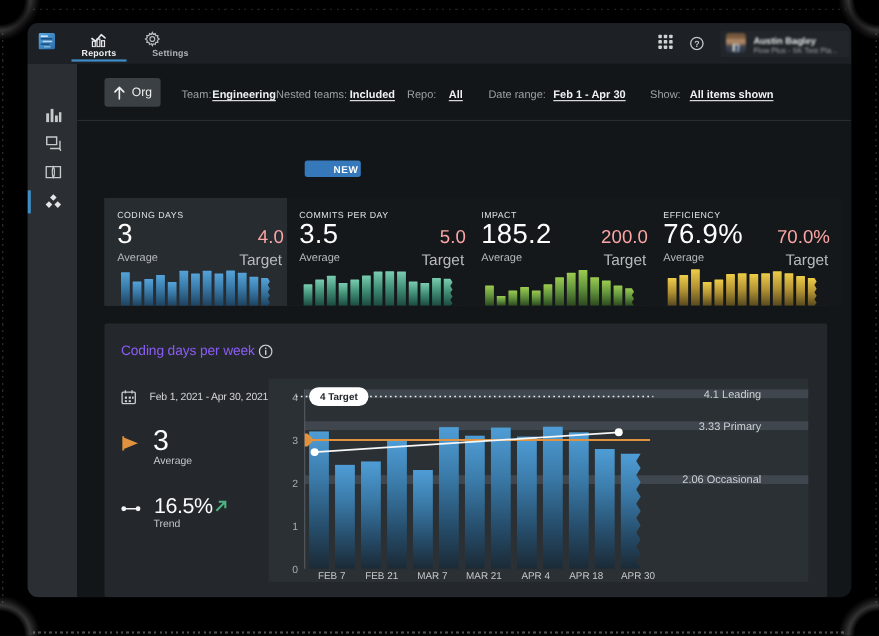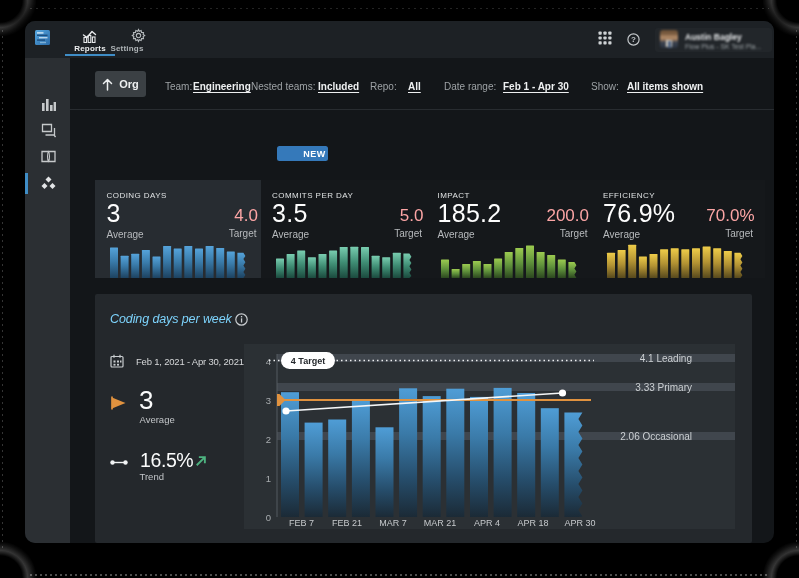--- a/index.html
+++ b/index.html
@@ -19,24 +19,24 @@
 .sep{left:45px;top:88px;width:704px;height:1px;background:#282c30;}
 .h1{left:72px;top:120px;font-size:21px;color:#e9ebec;letter-spacing:-0.6px;}
 .new{left:252px;top:125px;width:27px;height:15px;background:#3579ba;border-radius:2.5px;color:#fff;font-size:9px;font-weight:bold;display:flex;align-items:center;justify-content:center;letter-spacing:0.5px;padding-left:24px;}
 .cardsrow{left:70px;top:159px;width:657.5px;height:97.5px;background:#2c3034;}
 .card{position:absolute;top:0;height:97.5px;width:161px;background:#15181b;padding-left:12px;}
 .card.sel{background:#272c31;}
 .clabel{position:absolute;left:11.5px;top:10.5px;font-size:8px;letter-spacing:0.45px;color:#dfe2e3;}
 .cnum{position:absolute;left:11.5px;top:18.5px;font-size:25px;color:#fdfdfd;letter-spacing:0.3px;}
 .ctarget{position:absolute;right:10px;top:25.8px;font-size:17px;color:#fca5a5;}
 .cavg{position:absolute;left:11.5px;top:49px;font-size:10px;color:#b7babd;}
-.ctgt{position:absolute;right:11.5px;top:48px;font-size:10px;color:#b7babd;}
+.ctgt{position:absolute;right:11.5px;top:48px;font-size:14px;color:#b7babd;}
 .minisvg{position:absolute;left:10px;bottom:0px;}
 .bigcard{left:70px;top:273px;width:657px;height:249px;background:#24282c;border-radius:2px;}
-.bctitle{position:absolute;left:15px;top:18px;font-size:12.5px;letter-spacing:-0.1px;color:#7dd3fc;font-style:italic;}
+.bctitle{position:absolute;left:15px;top:18px;font-size:12.5px;letter-spacing:-0.1px;color:#8b5cf6;}
 .dtxt{position:absolute;left:41px;top:61.5px;font-size:9.5px;letter-spacing:-0.2px;color:#d5d7d9;z-index:3;}
 .big3{position:absolute;left:44px;top:91px;font-size:26px;color:#fbfcfc;}
 .bavg{position:absolute;left:44.5px;top:119.5px;font-size:9.5px;color:#c3c6c9;}
 .pct{position:absolute;left:45px;top:154.5px;font-size:19.5px;letter-spacing:-0.4px;color:#fbfcfc;}
 .btrend{position:absolute;left:44.5px;top:176.5px;font-size:9.5px;color:#c3c6c9;}
 .pill{position:absolute;left:186px;top:58px;width:54px;height:17px;background:#fff;border-radius:9px;color:#24282c;font-size:9px;font-weight:bold;display:flex;align-items:center;justify-content:center;z-index:5;}
 .user{left:630px;top:7px;width:117px;height:24px;border-radius:3px;background:#22262a;}
 .corner{position:absolute;width:52px;height:52px;z-index:0;pointer-events:none;}
 .edgeline{position:absolute;z-index:0;pointer-events:none;}
 </style>
@@ -71,21 +71,21 @@
   <svg class="abs" style="left:57px;top:7px" width="15" height="15" viewBox="0 0 15 15">
     <path d="M1.5,7 L5,9.5 L10,3.5 L13.5,6.5" stroke="#e8eaec" stroke-width="1.4" fill="none" stroke-linecap="round" stroke-linejoin="round"></path>
     <rect x="2" y="9.5" width="2.6" height="5" fill="none" stroke="#e8eaec" stroke-width="1.1"></rect>
     <rect x="6.2" y="7.5" width="2.6" height="7" fill="none" stroke="#e8eaec" stroke-width="1.1"></rect>
     <rect x="10.4" y="9" width="2.6" height="5.5" fill="none" stroke="#e8eaec" stroke-width="1.1"></rect>
   </svg>
   <div class="abs tabtxt" style="left:40px;top:22.5px;width:50px;text-align:center;">Reports</div>
   <svg class="abs" style="left:106px;top:7px" width="15" height="15" viewBox="0 0 24 24">
     <path fill="none" stroke="#b4b9bc" stroke-width="1.8" d="M12 8.5 A3.5 3.5 0 1 0 12 15.5 A3.5 3.5 0 1 0 12 8.5 M12 2.5 L13.3 5.2 L16.2 4.1 L16.9 7.1 L20 7.1 L19.5 10.2 L22 12 L19.5 13.8 L20 16.9 L16.9 16.9 L16.2 19.9 L13.3 18.8 L12 21.5 L10.7 18.8 L7.8 19.9 L7.1 16.9 L4 16.9 L4.5 13.8 L2 12 L4.5 10.2 L4 7.1 L7.1 7.1 L7.8 4.1 L10.7 5.2 Z"></path>
   </svg>
-  <div class="abs tabtxt2" style="left:77px;top:22.5px;width:50px;text-align:center;">Settings</div>
+  <div class="abs tabtxt2" style="left:105px;top:22.5px;width:50px;text-align:center;">Settings</div>
   <svg class="abs" style="left:573px;top:10px" width="14" height="14" viewBox="0 0 14 14">
     <g fill="#ced2d4">
       <rect x="0.5" y="0.5" width="3.2" height="3.2" rx="0.8"></rect>
         <rect x="5.4" y="0.5" width="3.2" height="3.2" rx="0.8"></rect>
         <rect x="10.3" y="0.5" width="3.2" height="3.2" rx="0.8"></rect>
       <rect x="0.5" y="5.4" width="3.2" height="3.2" rx="0.8"></rect>
         <rect x="5.4" y="5.4" width="3.2" height="3.2" rx="0.8"></rect>
         <rect x="10.3" y="5.4" width="3.2" height="3.2" rx="0.8"></rect>
       <rect x="0.5" y="10.3" width="3.2" height="3.2" rx="0.8"></rect>
         <rect x="5.4" y="10.3" width="3.2" height="3.2" rx="0.8"></rect>
@@ -124,21 +124,21 @@
     <g fill="#e3e5e7">
       <path d="M8.5,0.5 L11.5,3.5 L8.5,6.5 L5.5,3.5 Z"></path>
       <path d="M4.5,7 L7.5,10 L4.5,13 L1.5,10 Z"></path>
       <path d="M12.5,7 L15.5,10 L12.5,13 L9.5,10 Z"></path>
     </g>
   </svg>
   <div class="abs orgbtn">
       <svg width="11" height="13" viewBox="0 0 11 13">
         <path d="M5.5,12 V2 M1.5,5.5 L5.5,1.5 L9.5,5.5" stroke="#eef0f1" stroke-width="1.5" fill="none" stroke-linecap="round" stroke-linejoin="round"></path>
       </svg>
-      <span style="font-weight:bold;">Org</span>
+      <span style="font-weight:normal;">Org</span>
     </div>
   <div class="abs ft" style="left:140px;">Team:</div>
   <div class="abs ft fv" style="left:168px;">Engineering</div>
   <div class="abs ft" style="left:226px;">Nested teams:</div>
   <div class="abs ft fv" style="left:293px;">Included</div>
   <div class="abs ft" style="left:345px;">Repo:</div>
   <div class="abs ft fv" style="left:383px;">All</div>
   <div class="abs ft" style="left:419px;">Date range:</div>
   <div class="abs ft fv" style="left:478px;">Feb 1 - Apr 30</div>
   <div class="abs ft" style="left:566px;">Show:</div>

